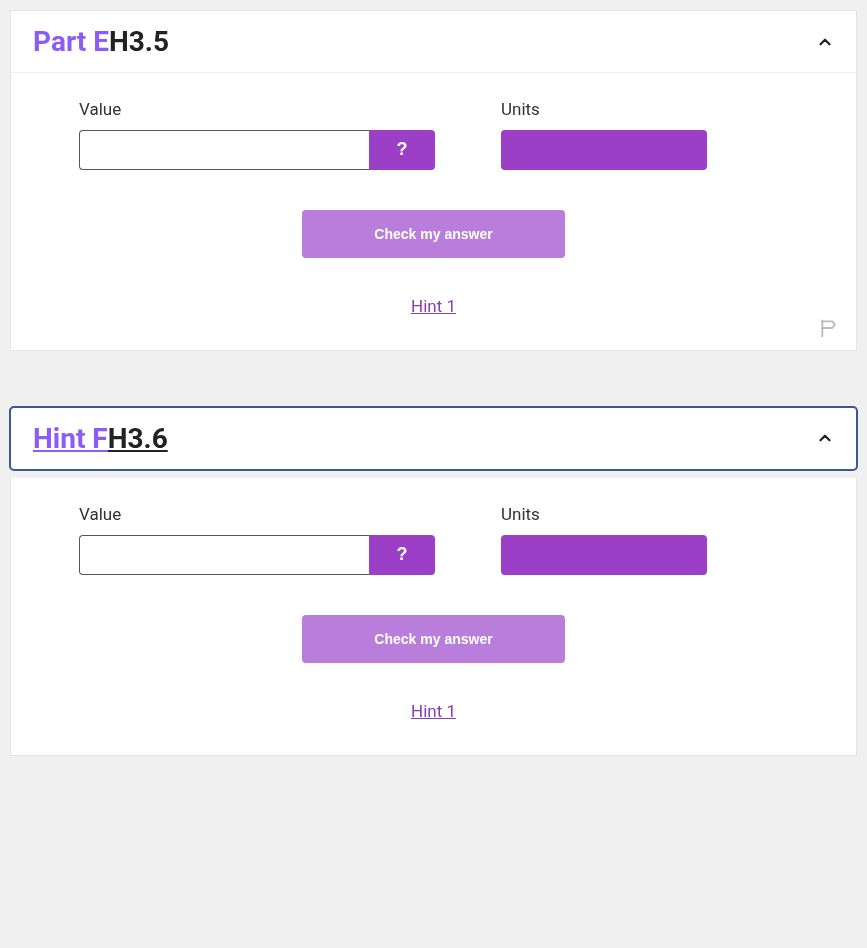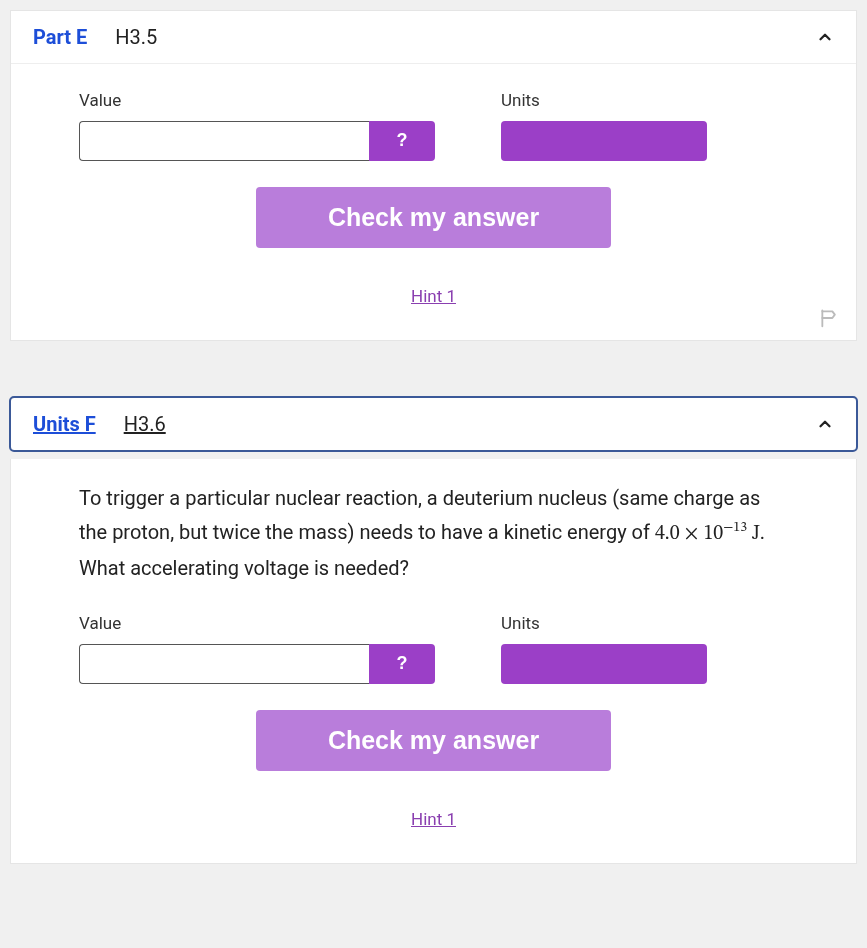--- a/index.html
+++ b/index.html
@@ -24,29 +24,28 @@
   .part-header {
     display: flex;
     align-items: center;
     padding: 14px 22px;
     border-bottom: 1px solid #eee;
     position: relative;
     cursor: pointer;
   }
   .card.focused .part-header { border-bottom: none; }
   .part-label {
-    color: #1d4ed8;
-    font-weight: 700;
-    font-size: 20px;
-    margin-right: 28px;
+    color: #8b5cf6;
+    font-weight: 700;
+    font-size: 28px;
   }
   .card.focused .part-label { text-decoration: underline; }
   .part-code {
-    font-weight: 400;
-    font-size: 20px;
+    font-weight: 700;
+    font-size: 28px;
   }
   .card.focused .part-code { text-decoration: underline; text-align: center; }
   .chevron {
     margin-left: auto;
     display: flex;
     align-items: center;
   }
   .chevron svg { width: 18px; height: 18px; }
   .part-body {
     padding: 22px 68px 28px 68px;
@@ -54,21 +53,21 @@
     line-height: 1.7;
   }
   .question { margin-bottom: 24px; }
   .formula {
     font-family: "Cambria Math", "STIX Two Math", Georgia, serif;
   }
   .exp { font-size: 0.7em; vertical-align: super; }
   .input-row {
     display: flex;
     gap: 66px;
-    margin-bottom: 26px;
+    margin-bottom: 40px;
   }
   .field { display: flex; flex-direction: column; }
   .field-label {
     font-size: 17px;
     color: #333;
     margin-bottom: 6px;
     font-weight: 400;
   }
   .value-wrap { display: flex; }
   .value-input {
@@ -102,21 +101,21 @@
     color: #fff;
     font-size: 16px;
     cursor: pointer;
   }
   .check-row { text-align: center; margin-bottom: 30px; }
   .check-btn {
     background: #b97ddb;
     color: #fff;
     border: none;
     border-radius: 4px;
-    font-size: 25px;
+    font-size: 14px;
     font-weight: 700;
     padding: 16px 72px;
     cursor: pointer;
   }
   .hint-row { text-align: center; }
   .hint-link {
     color: #8a3fb0;
     font-size: 17px;
     text-decoration: underline;
     cursor: pointer;
@@ -171,33 +170,32 @@
   <span class="flag">
     <svg viewBox="0 0 24 24" fill="none" stroke="#bbb" stroke-width="2.2" stroke-linecap="round" stroke-linejoin="round">
         <path d="M4 22V3"></path>
         <path d="M4 4h12l3 4-3 4H4"></path>
       </svg>
   </span>
 </div>
 
 <div class="card focused">
   <div class="part-header">
-    <span class="part-label">Units F</span>
+    <span class="part-label">Hint F</span>
     <span class="part-code">H3.6</span>
     <span class="chevron">
       <svg viewBox="0 0 24 24" fill="none" stroke="#222" stroke-width="3" stroke-linecap="round" stroke-linejoin="round">
           <polyline points="18 15 12 9 6 15"></polyline>
         </svg>
     </span>
   </div>
 </div>
 
 <div class="card" style="border-top:none">
   <div class="part-body">
-    <div class="question">To trigger a particular nuclear reaction, a deuterium nucleus (same charge as the proton, but twice the mass) needs to have a kinetic energy of <span class="formula">4.0 × 10<span class="exp">−13</span>&nbsp;J</span>. What accelerating voltage is needed?</div>
     <div class="input-row">
       <div class="field">
         <span class="field-label">Value</span>
         <div class="value-wrap">
           <input class="value-input" type="text" value="" style="">
           <button class="help-btn">?</button>
         </div>
       </div>
       <div class="field">
         <span class="field-label">Units</span>

